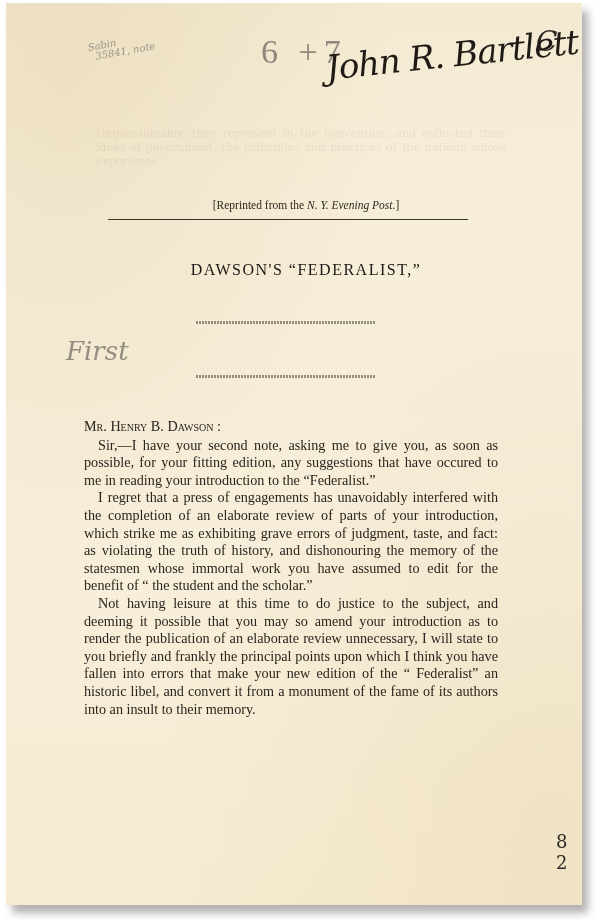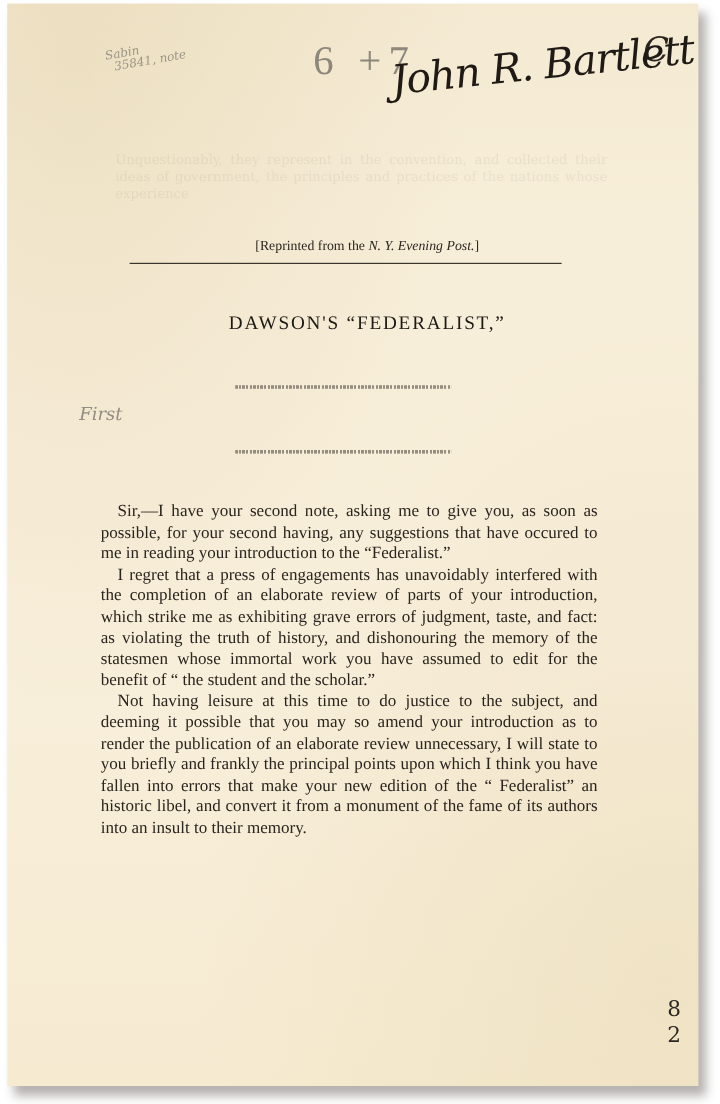--- a/index.html
+++ b/index.html
@@ -67,21 +67,21 @@
       font-size: 34px;
       font-family: "DejaVu Serif", serif;
       font-style: italic;
       color: #1f1a16;
       transform: rotate(-6deg);
       transform-origin: left top;
       letter-spacing: -1px;
     }
     .hand-first {
       left: 60px; top: 333px;
-      font-size: 15px;
+      font-size: 26px;
       color: #938d82;
     }
     .hand-12 {
       left: 550px; top: 828px;
       font-size: 18px;
       color: #2d2823;
       font-style: normal;
       letter-spacing: 6px;
     }
     .ghost {
@@ -185,19 +185,20 @@
   <div class="title">DAWSON'S “FEDERALIST,”</div>
 
   <div class="wavy wavy-1"></div>
 
   <div class="hand hand-first">First</div>
 
 
   <div class="wavy wavy-2"></div>
 
   <div class="letter">
-    <p class="para">Sir,—I have your second note, asking me to give you, as soon as possible, for your second having, any suggestions that have occured to me in reading your introduction to the “Federalist.”</p>
+    <p class="salutation">Mr. Henry B. Dawson :</p>
+    <p class="para">Sir,—I have your second note, asking me to give you, as soon as possible, for your fitting edition, any suggestions that have occured to me in reading your introduction to the “Federalist.”</p>
     <p class="para">I regret that a press of engagements has unavoidably interfered with the completion of an elaborate review of parts of your introduction, which strike me as exhibiting grave errors of judgment, taste, and fact: as violating the truth of history, and dishonouring the memory of the statesmen whose immortal work you have assumed to edit for the benefit of “ the student and the scholar.”</p>
     <p class="para">Not having leisure at this time to do justice to the subject, and deeming it possible that you may so amend your introduction as to render the publication of an elaborate review unnecessary, I will state to you briefly and frankly the principal points upon which I think you have fallen into errors that make your new edition of the “ Federalist” an historic libel, and convert it from a monument of the fame of its authors into an insult to their memory.</p>
   </div>
 
   <div class="hand hand-12">8 2</div>
 </div>
 
 </body></html>

